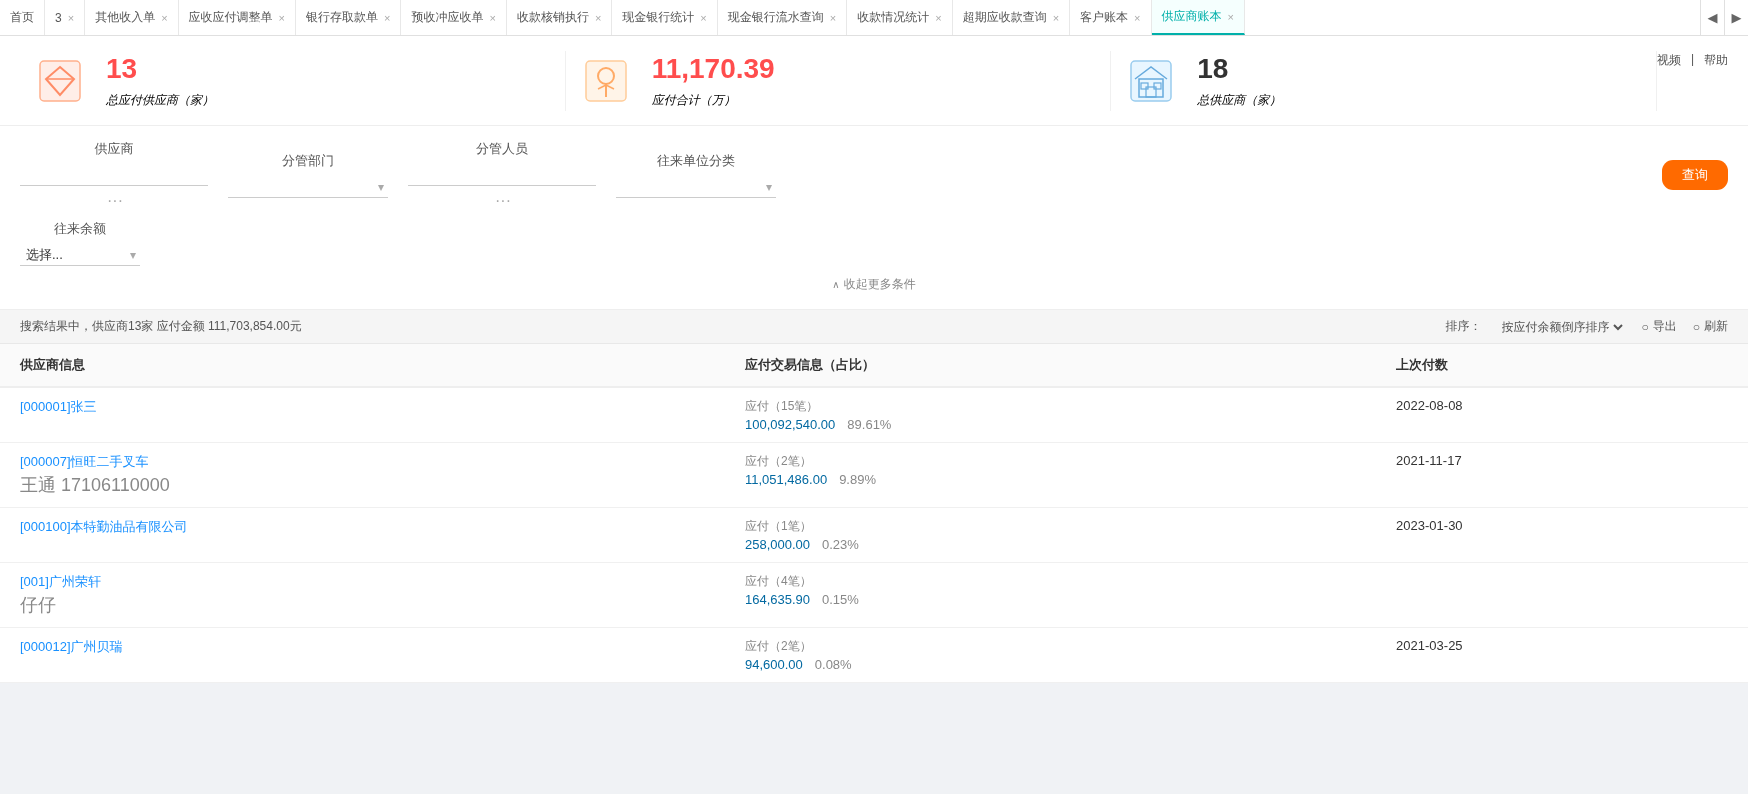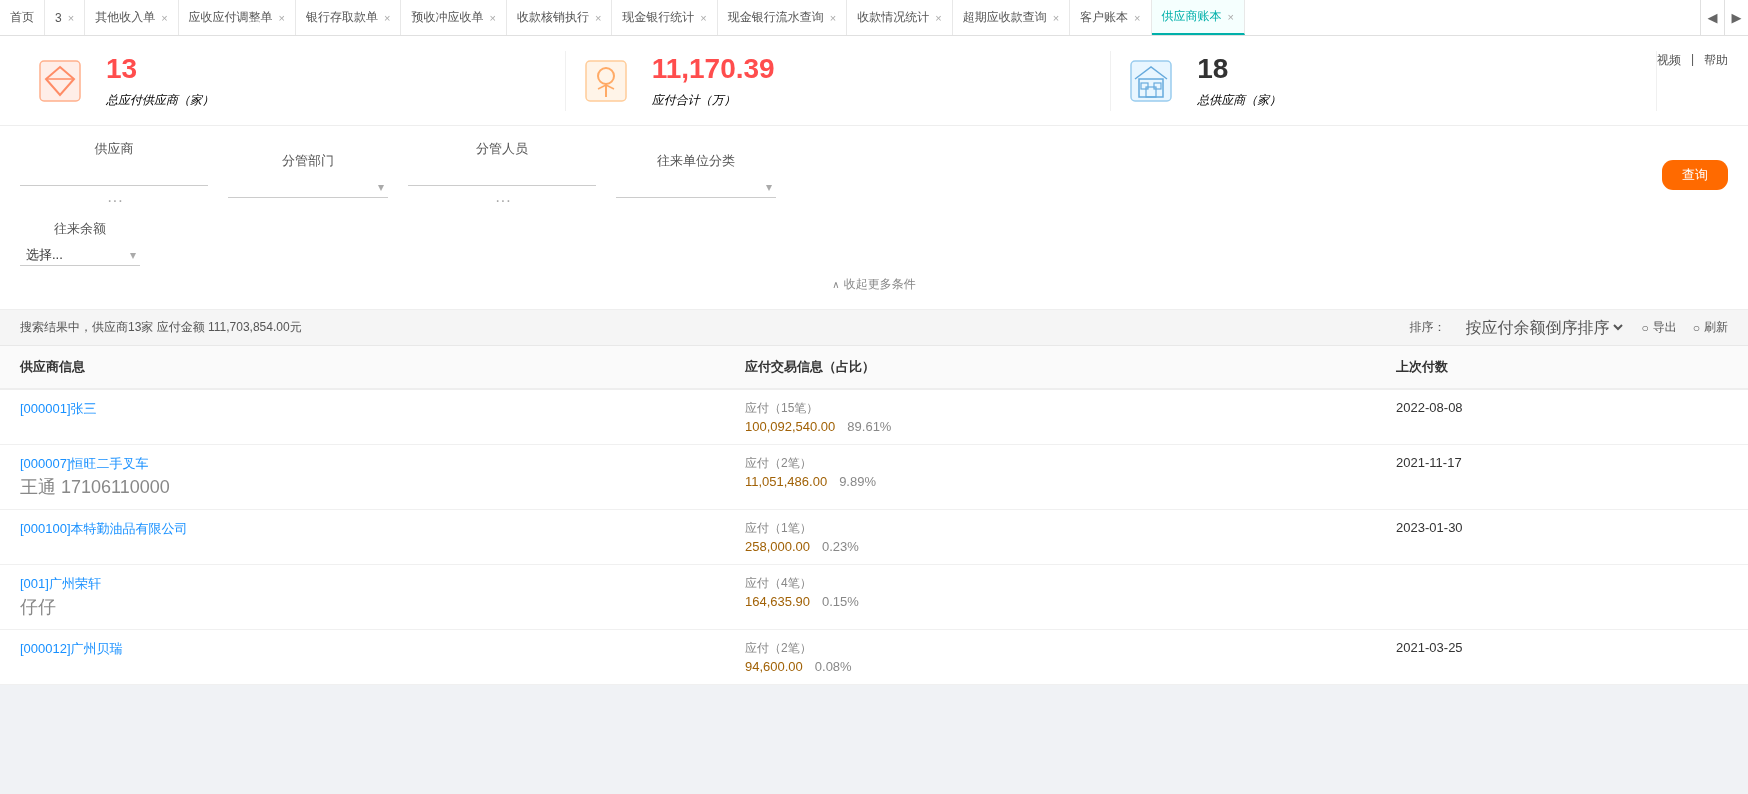--- a/index.html
+++ b/index.html
@@ -81,34 +81,34 @@
 
     
     .results-bar {
       background: #f5f5f5; padding: 8px 20px;
       display: flex; align-items: center; justify-content: space-between;
       border-bottom: 1px solid #e8e8e8;
     }
     .results-info { font-size: 12px; color: #555; }
     .results-actions { display: flex; align-items: center; gap: 16px; font-size: 12px; color: #555; }
     .sort-label { color: #555; }
-    .sort-select { border: none; background: transparent; font-size: 16px; color: #555; cursor: pointer; outline: none; }
+    .sort-select { border: none; background: transparent; font-size: 12px; color: #555; cursor: pointer; outline: none; }
     .action-btn { display: flex; align-items: center; gap: 4px; cursor: pointer; color: #555; }
 
     
     .main-table-wrap { background: #fff; overflow-x: auto; }
     table { width: 100%; border-collapse: collapse; }
     thead tr { background: #fafafa; border-bottom: 2px solid #eee; }
     thead th { padding: 12px 20px; text-align: left; font-size: 13px; font-weight: 600; color: #333; white-space: nowrap; }
     tbody tr { border-bottom: 1px solid #f0f0f0; }
     tbody tr.highlight { background: #fff4ee; }
     td { padding: 10px 20px; vertical-align: top; font-size: 13px; }
     .supplier-link { color: #1890ff; cursor: pointer; text-decoration: none; }
     .supplier-sub { color: #888; font-size: 18px; margin-top: 2px; }
-    .amount-green { color: #a16207; font-weight: 500; }
+    .amount-green { color: #0369a1; font-weight: 500; }
     .tx-label { color: #888; font-size: 12px; margin-bottom: 2px; }
     .pct { color: #888; margin-left: 12px; }
   </style>
 </head>
 <body>
 
 <div class="top-nav">
   <div class="nav-tab">
     <span>首页</span>
   </div>

